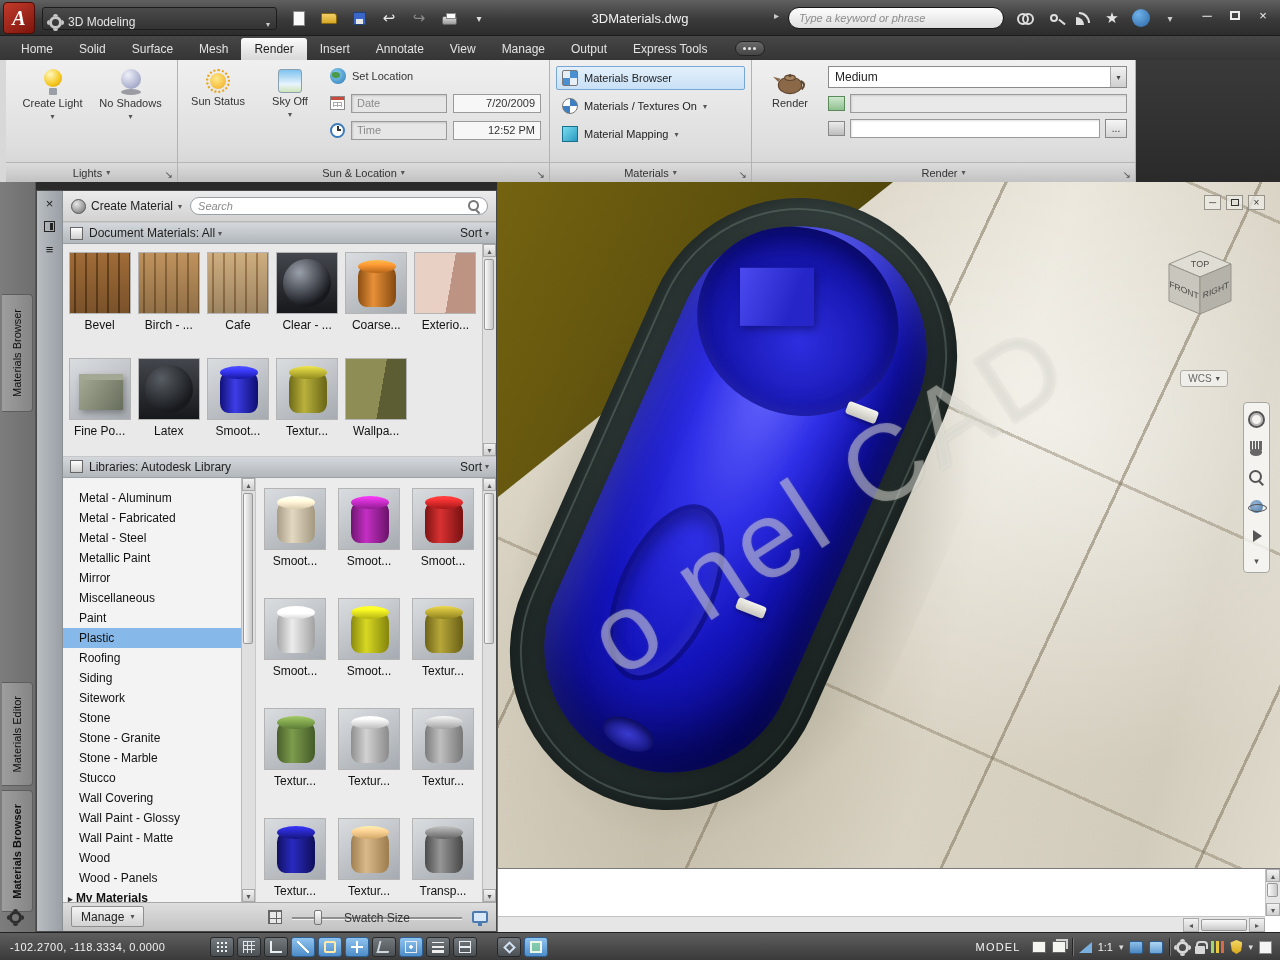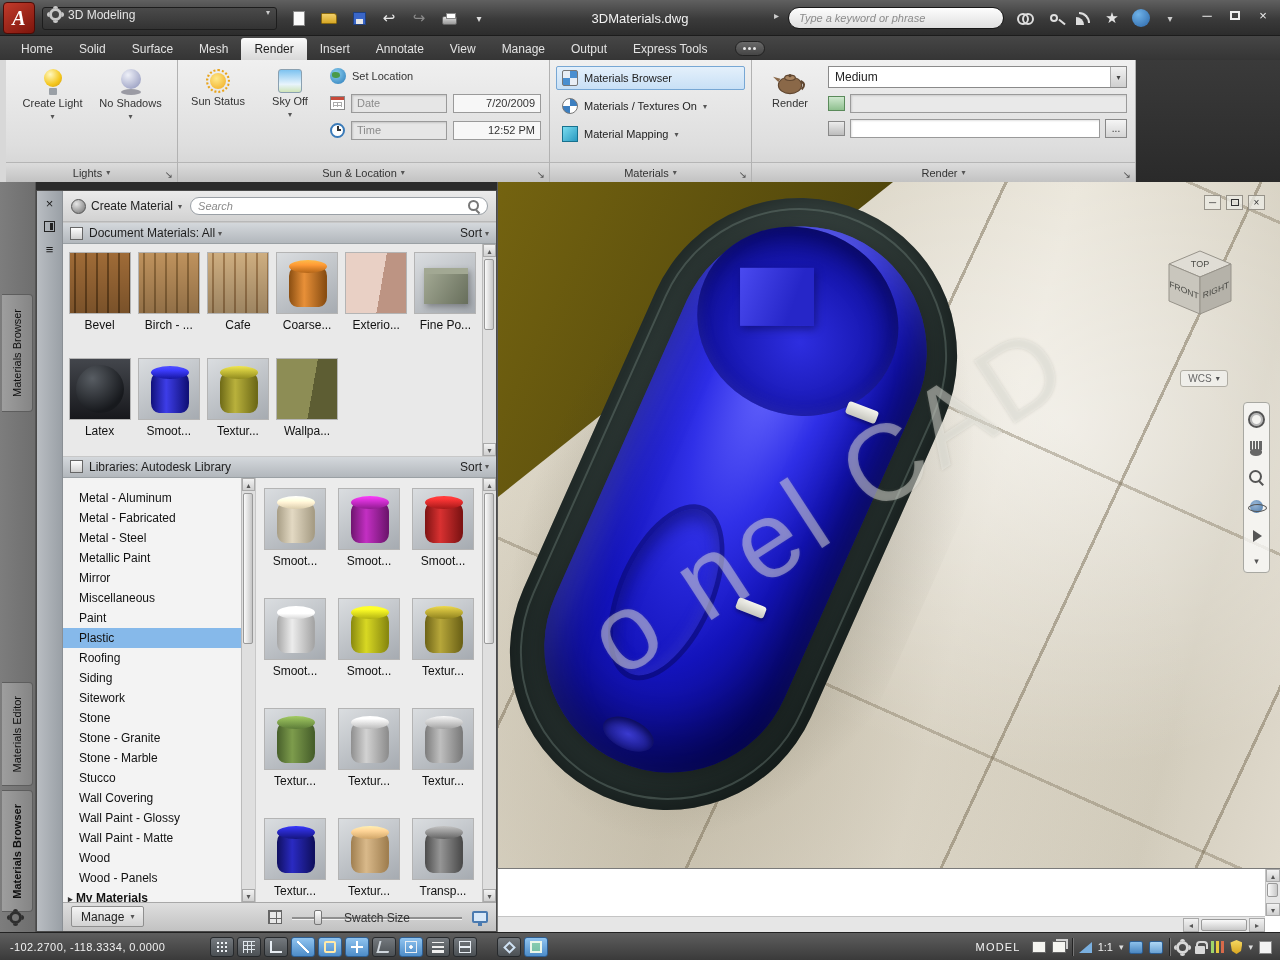--- a/index.html
+++ b/index.html
@@ -5,21 +5,21 @@
   *{box-sizing:border-box;margin:0;padding:0;}
   html,body{background:#1a1a1a;}
   body{font-family:"Liberation Sans",sans-serif;}
   .screen{position:relative;width:1280px;height:960px;background:#2b2b2b;overflow:hidden;font-size:12px;}
   .dd{font-size:8px;color:#555;}
   .dd.lite{color:#ddd;font-size:9px;}
 
   
   .titlebar{position:absolute;left:0;top:0;width:1280px;height:36px;background:linear-gradient(#606060,#3a3a3a 55%,#2c2c2c);border-bottom:1px solid #1c1c1c;}
   .appbtn{position:absolute;left:3px;top:2px;width:32px;height:32px;border-radius:4px;background:linear-gradient(145deg,#c23b2b,#7d150c);border:1px solid #4c0b06;color:#fff;font-weight:bold;font-size:20px;display:flex;align-items:center;justify-content:center;font-family:"Liberation Serif",serif;font-style:italic;}
-  .wscombo{position:absolute;left:42px;top:7px;width:235px;height:23px;background:linear-gradient(#4a4a4a,#333);border:1px solid #1d1d1d;border-radius:3px;display:flex;align-items:flex-start;gap:6px;padding:0 6px;color:#e4e4e4;}
+  .wscombo{position:absolute;left:42px;top:7px;width:235px;height:23px;background:linear-gradient(#4a4a4a,#333);border:1px solid #1d1d1d;border-radius:3px;display:flex;align-items:flex-end;gap:6px;padding:0 6px;color:#e4e4e4;}
   .wscombo .dd{color:#ccc;margin-left:auto;}
   .gear-ic{width:13px;height:13px;border-radius:50%;border:3px solid #c8c8c8;box-shadow:0 -6px 0 -4px #c8c8c8,0 6px 0 -4px #c8c8c8,-6px 0 0 -4px #c8c8c8,6px 0 0 -4px #c8c8c8;}
   .qat{position:absolute;left:286px;top:6px;display:flex;gap:4px;}
   .qbtn{width:26px;height:24px;display:flex;align-items:center;justify-content:center;border-radius:3px;}
   .qi{display:inline-block;position:relative;}
   .qi.new-file-icon{width:12px;height:15px;background:#fafafa;border:1px solid #888;}
   .qi.open-folder-icon{width:16px;height:11px;background:linear-gradient(#f2d06a,#d8a826);border:1px solid #8a6a10;border-radius:1px 3px 1px 1px;}
   .qi.save-icon{width:13px;height:13px;background:#3a66c8;border:1px solid #20407e;}
   .qi.save-icon::before{content:"";position:absolute;left:2px;bottom:0;width:7px;height:5px;background:#e8e8e8;}
   .qi.undo-icon::before{content:"↩";color:#e8e8e8;font-size:15px;}
@@ -527,20 +527,26 @@
             </div>
             <div class="swcell">
               <div class="swimg wood" style="--a: #c99a62; --b: #976f3e;"></div>
               <div class="swlab">Birch - ...</div>
             </div>
             <div class="swcell">
               <div class="swimg wood" style="--a: #d9b787; --b: #ab8354;"></div>
               <div class="swlab">Cafe</div>
             </div>
             <div class="swcell">
+              <div class="swimg sphere" style="--a: #9aa0ab; --b: #16181d;">
+                <div class="shp"></div>
+              </div>
+              <div class="swlab">Clear - ...</div>
+            </div>
+            <div class="swcell">
               <div class="swimg cylinder" style="--a: #e89038; --b: #8a4e12;">
                 <div class="shp"></div>
               </div>
               <div class="swlab">Coarse...</div>
             </div>
             <div class="swcell">
               <div class="swimg wall" style="--a: #e9d0c5; --b: #bd9483;"></div>
               <div class="swlab">Exterio...</div>
             </div>
             <div class="swcell">

